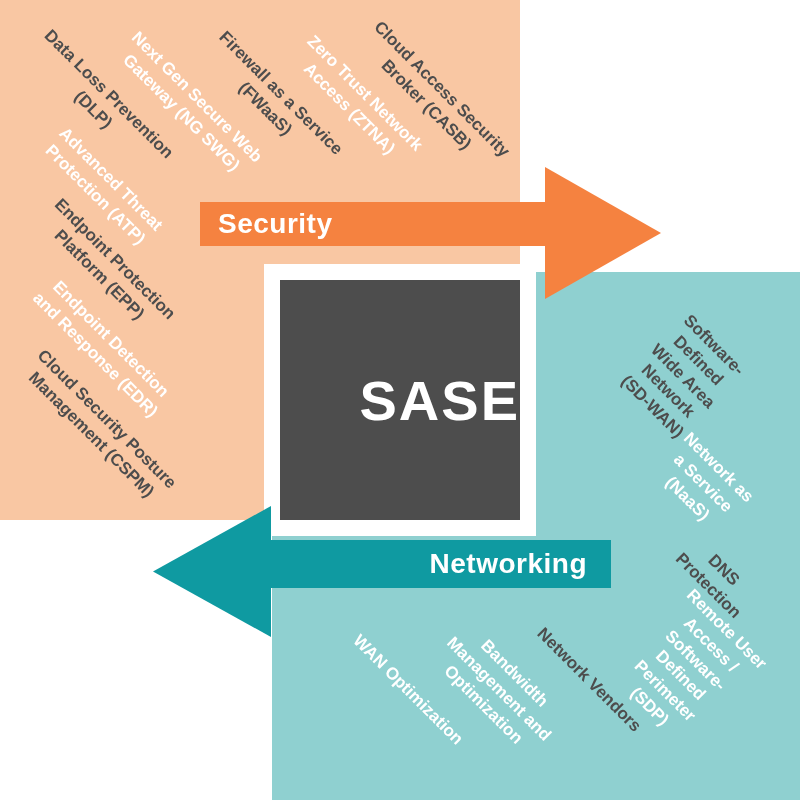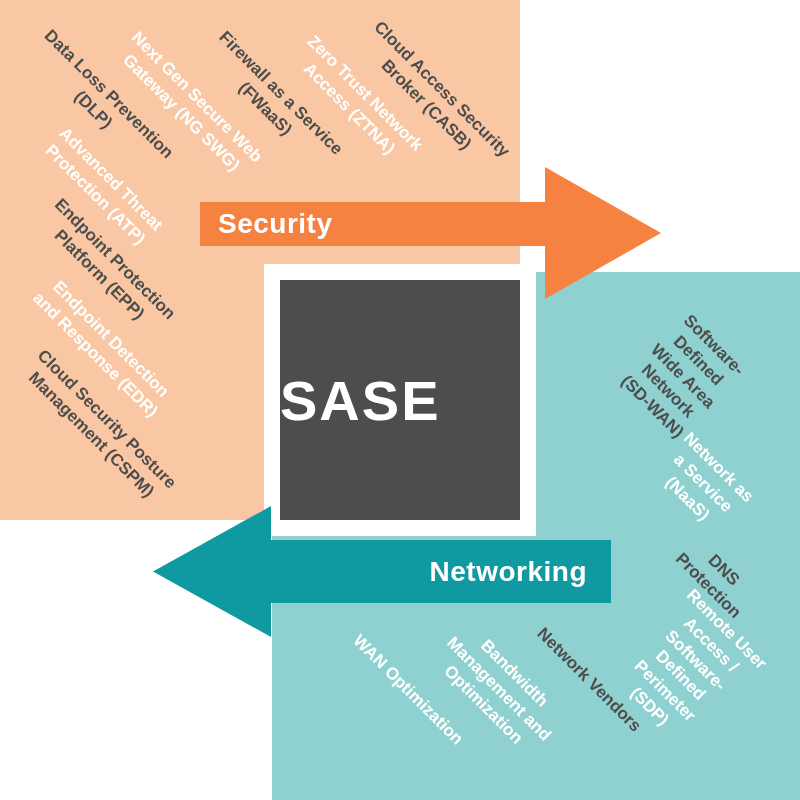--- a/index.html
+++ b/index.html
@@ -12,33 +12,33 @@
   }
   
   .quad{position:absolute;z-index:1;}
   .quad-security{left:0;top:0;width:520px;height:520px;background:#f9c7a3;}
   .quad-networking{left:272px;top:272px;width:528px;height:528px;background:#8fd0d0;}
   
   .center-box{
     position:absolute;z-index:2;
     left:264px;top:264px;width:240px;height:240px;
     background:#4d4d4d;border:16px solid #ffffff;
-    display:flex;align-items:center;justify-content:flex-start;
+    display:flex;align-items:center;justify-content:flex-end;
   }
   .sase{
     color:#ffffff;font-size:56px;font-weight:bold;letter-spacing:2px;
   }
   
   .arrow-band{position:absolute;z-index:3;display:flex;align-items:center;}
   .band-security{
     left:200px;top:202px;width:346px;height:44px;background:#f58240;
     justify-content:flex-start;padding-left:18px;box-sizing:border-box;
   }
   .band-networking{
-    left:270px;top:540px;width:341px;height:63px;background:#0f9aa1;
+    left:270px;top:540px;width:341px;height:48px;background:#0f9aa1;
     justify-content:flex-end;padding-right:24px;box-sizing:border-box;
   }
   .arrow-label{color:#ffffff;font-size:28px;font-weight:bold;letter-spacing:0.5px;}
   .arrow-head{position:absolute;z-index:3;}
   .head-security{
     left:545px;top:167px;width:116px;height:132px;background:#f58240;
     clip-path:polygon(0 0,100% 50%,0 100%);
   }
   .head-networking{
     left:153px;top:506px;width:118px;height:131px;background:#0f9aa1;

